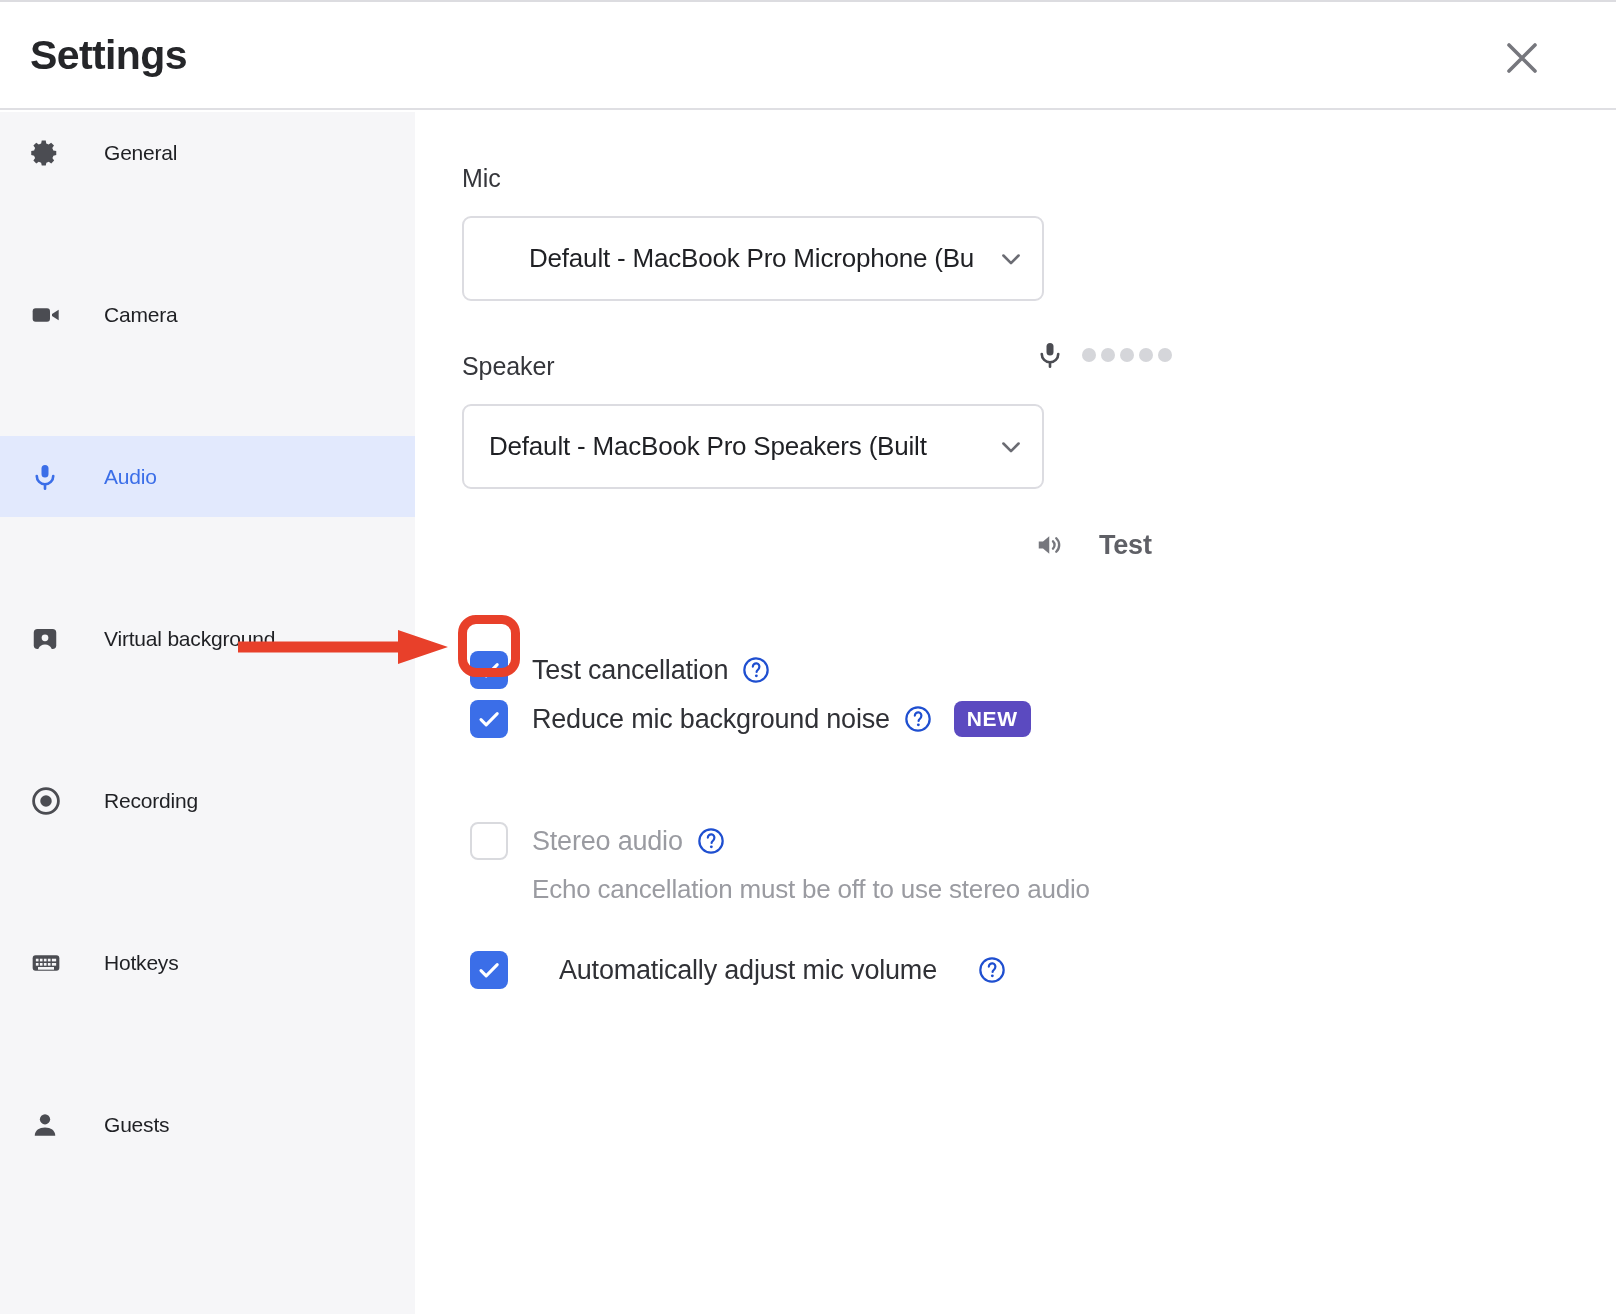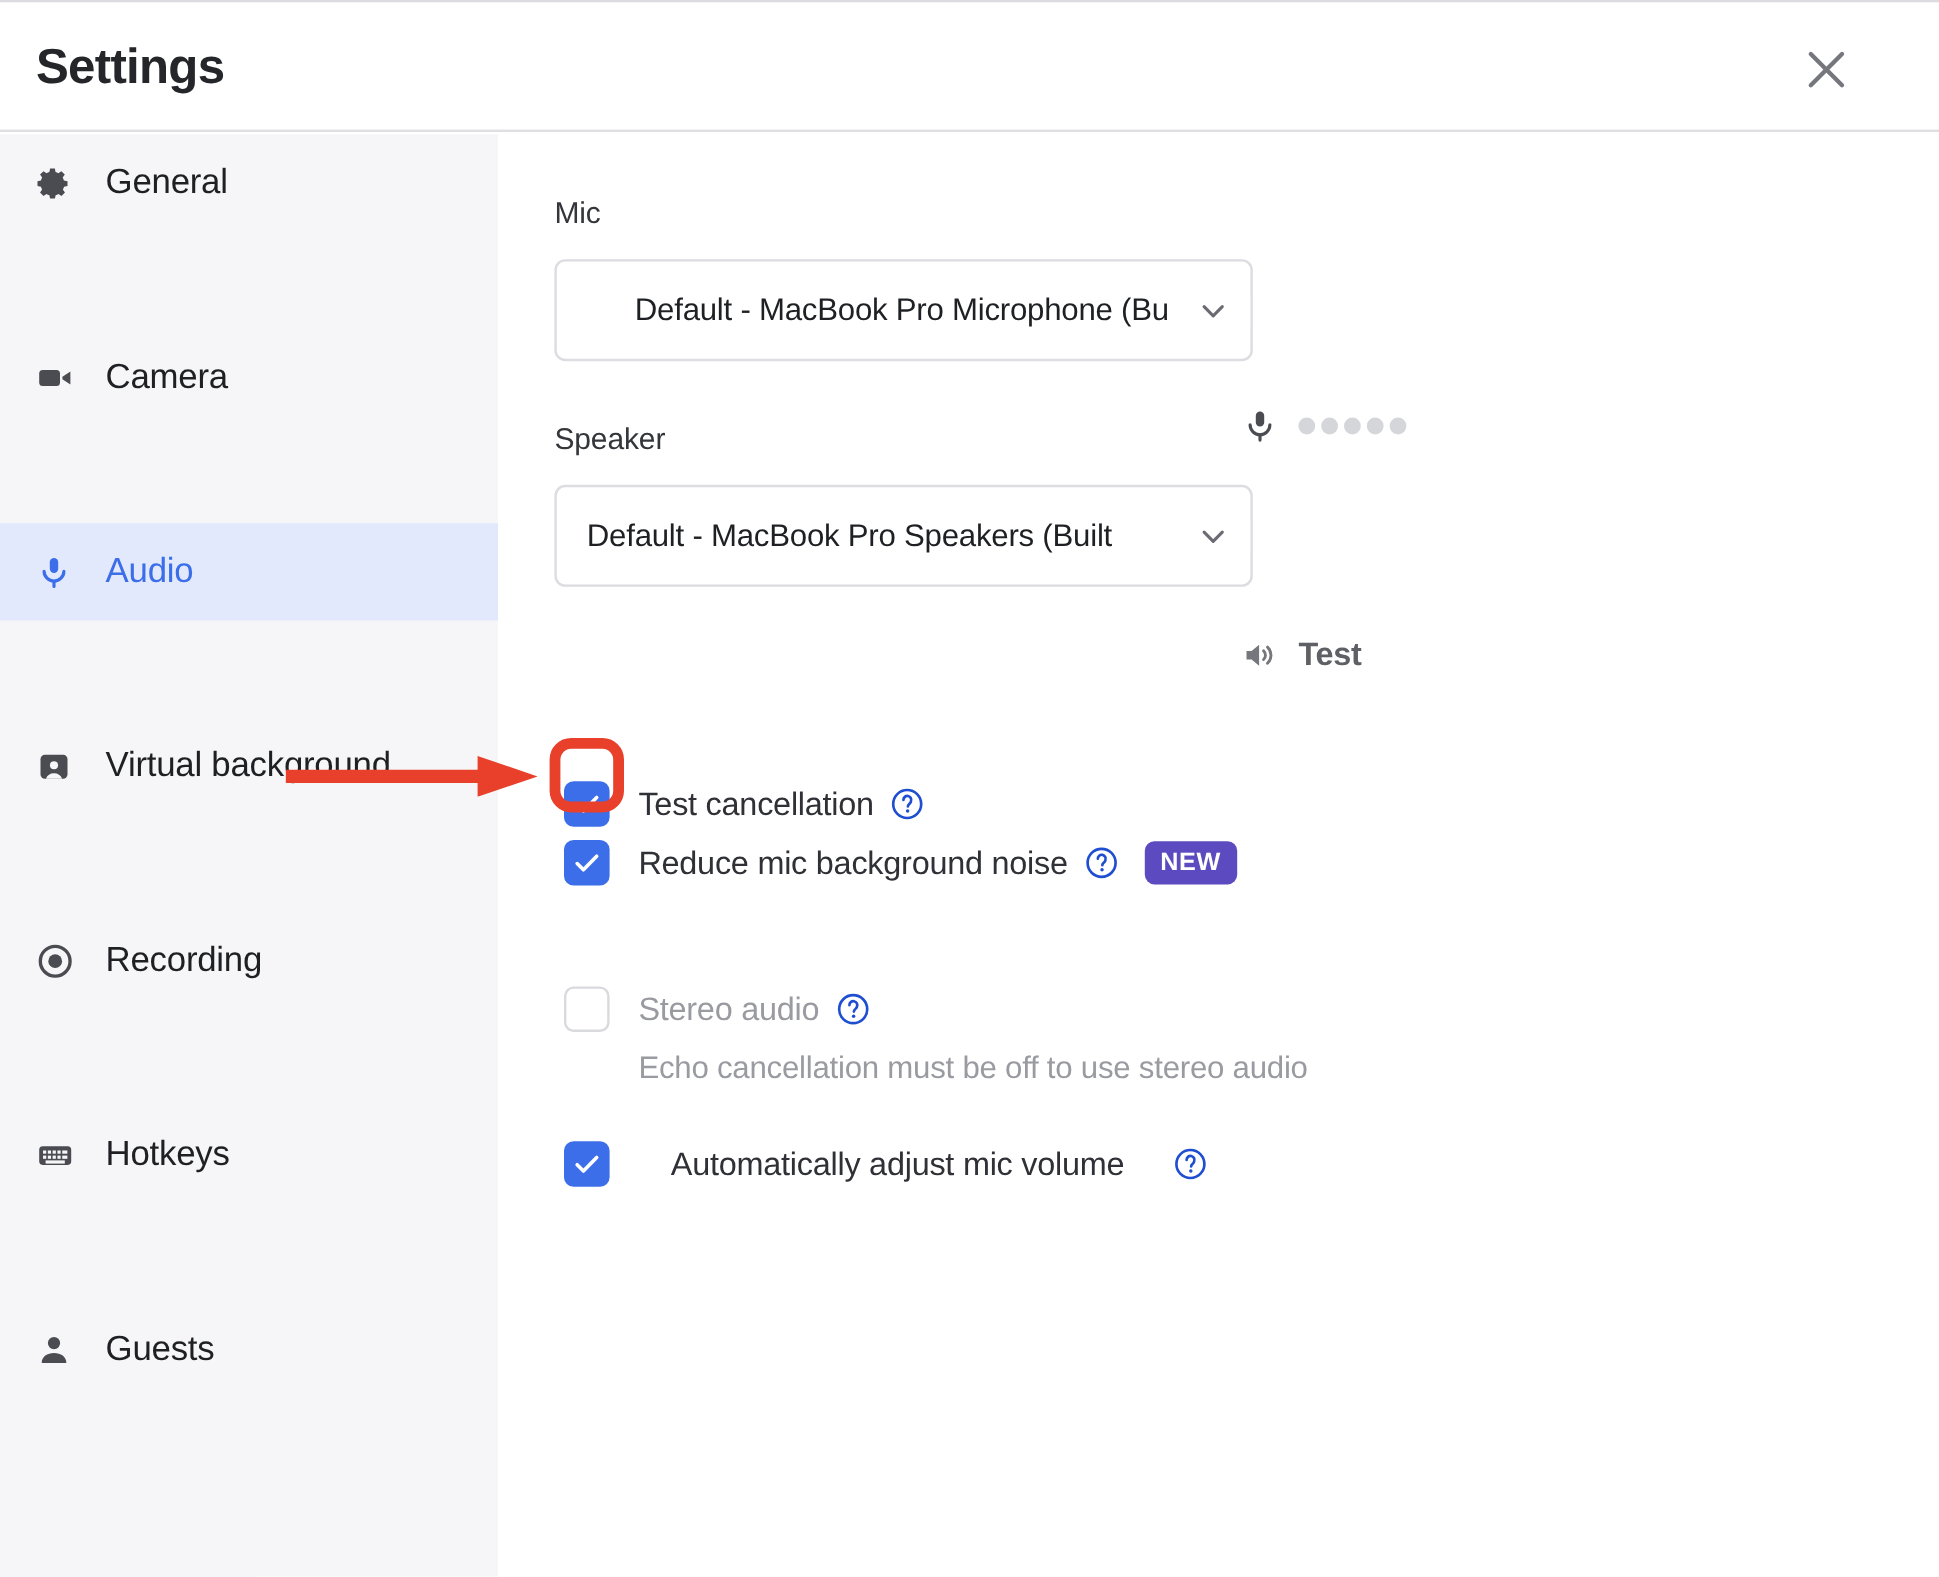--- a/index.html
+++ b/index.html
@@ -66,24 +66,24 @@
   }
   .side-item .s-icon {
     width: 46px;
     display: flex;
     align-items: center;
     justify-content: flex-start;
     color: #4b4c52;
     flex: 0 0 46px;
   }
   .side-item .s-label {
-    font-size: 29px;
+    font-size: 21px;
     color: #1f2024;
     letter-spacing: -0.2px;
-    margin-left: 12px;
+    margin-left: 28px;
   }
   .side-item.active { background: #e2e9fd; }
   .side-item.active .s-label { color: #3b6ee8; }
   .side-item.active .s-icon { color: #3b6ee8; }
 
   
   .main {
     position: absolute;
     left: 415px; top: 110px;
     width: 1201px;
@@ -144,22 +144,22 @@
     width: 14px; height: 14px;
     border-radius: 50%;
     background: #d5d6da;
   }
 
   
   .test-btn {
     position: absolute;
     left: 620px; top: 418px;
     display: flex;
-    align-items: center;
-    gap: 17px;
+    align-items: flex-start;
+    gap: 34px;
     cursor: pointer;
   }
   .test-btn .t-icon { color: #76777d; display: flex; align-items: center; }
   .test-label {
     font-size: 27px;
     font-weight: bold;
     color: #5f6066;
     letter-spacing: -0.2px;
   }
 

